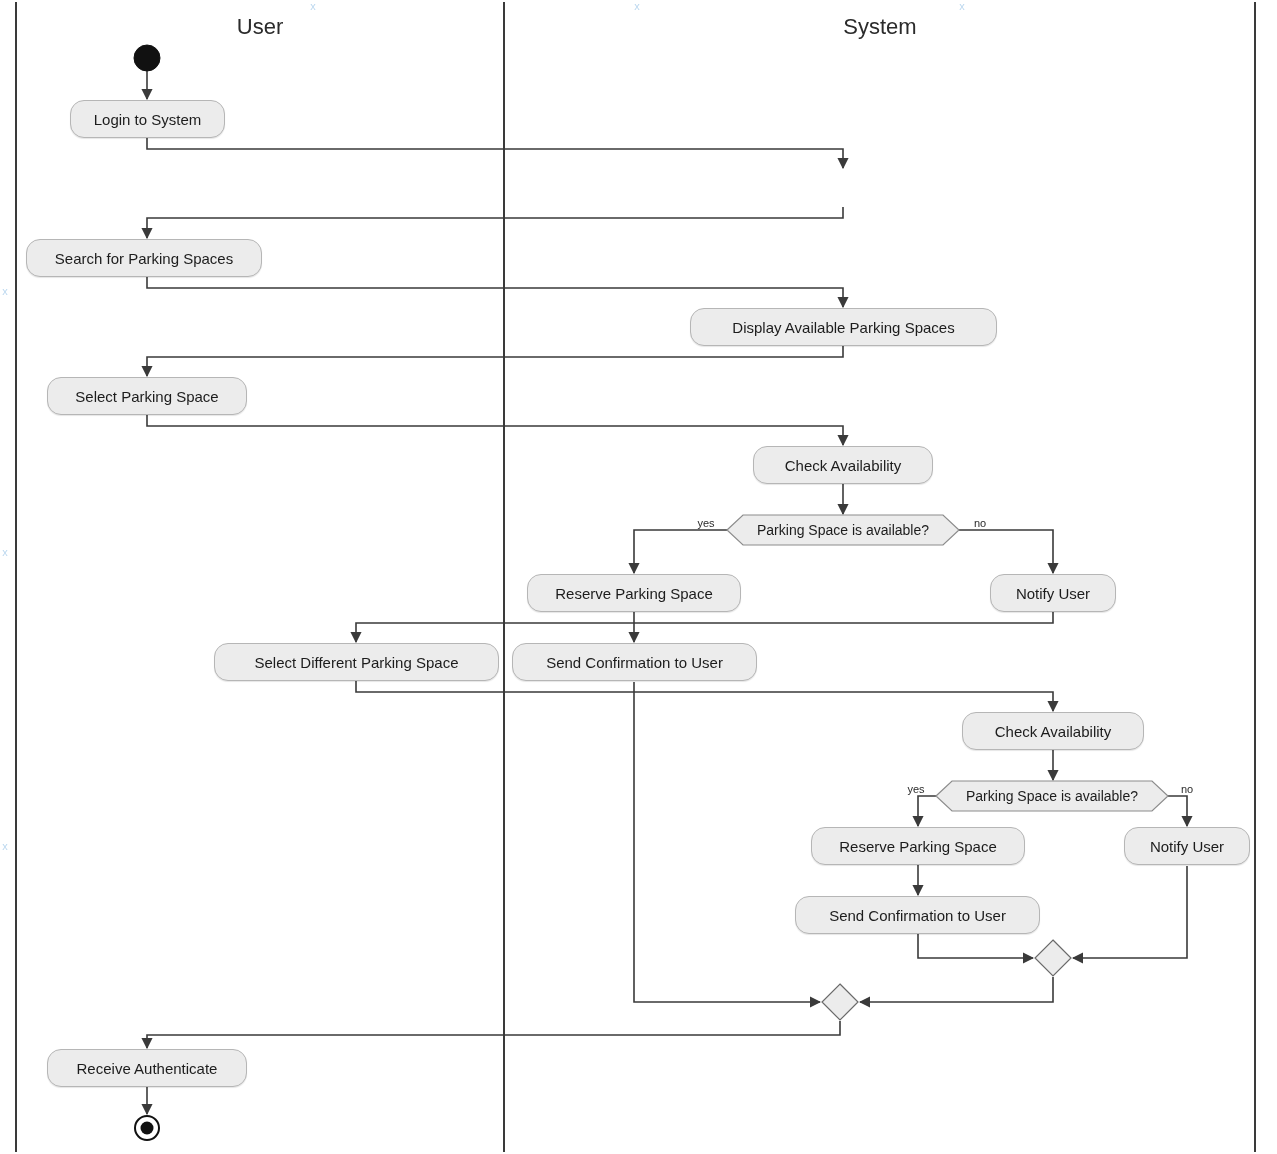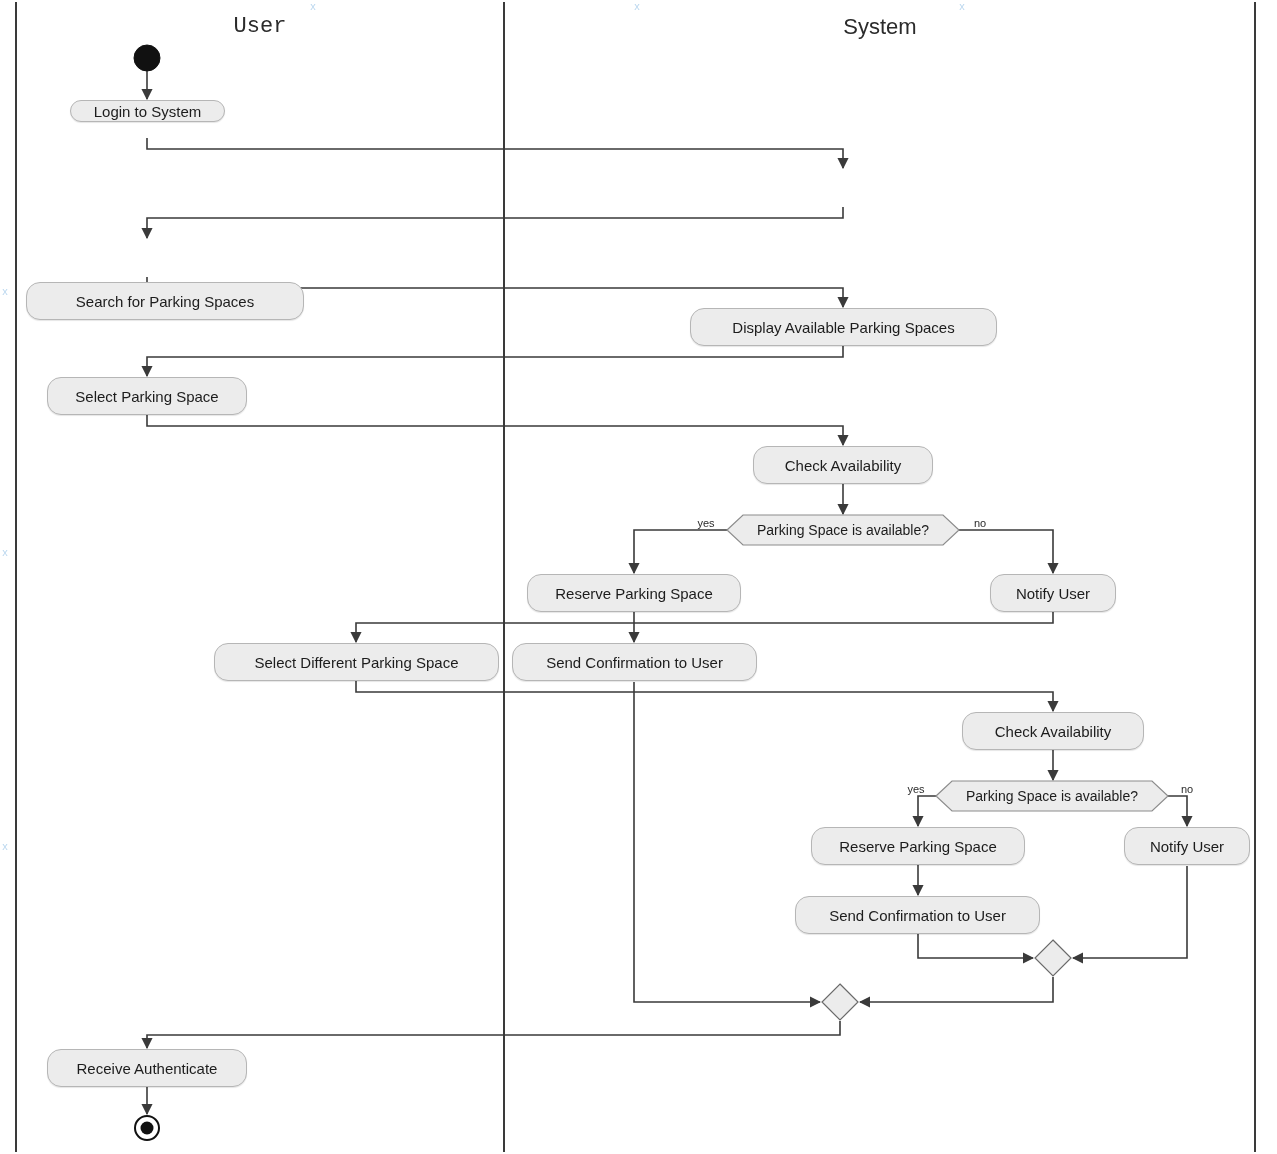--- a/index.html
+++ b/index.html
@@ -112,25 +112,25 @@
     </g>
 
     <circle cx="147" cy="58" r="13" fill="#111111" stroke="#111111" stroke-width="1"></circle>
 
     <g>
       <circle cx="147" cy="1128" r="12" fill="#ffffff" stroke="#111111" stroke-width="2"></circle>
       <circle cx="147" cy="1128" r="6.5" fill="#111111"></circle>
     </g>
   </svg>
 
-  <div class="lane-title" style="left:260px;top:14px;font-family:Liberation Mono, monospace;">User</div>
+  <div class="lane-title" style="left:260px;top:14px;">User</div>
   <div class="lane-title" style="left:880px;top:14px;">System</div>
 
-  <div class="node" style="left:70px;top:100px;width:155px;height:22px;border-radius:14px;">Login to System</div>
-  <div class="node" style="left:26px;top:239px;width:278px;height:38px;margin-top:43px;">Search for Parking Spaces</div>
+  <div class="node" style="left:70px;top:100px;width:155px;height:38px;border-radius:14px;">Login to System</div>
+  <div class="node" style="left:26px;top:239px;width:236px;height:38px;">Search for Parking Spaces</div>
   <div class="node" style="left:690px;top:308px;width:307px;height:38px;">Display Available Parking Spaces</div>
   <div class="node" style="left:47px;top:377px;width:200px;height:38px;">Select Parking Space</div>
   <div class="node" style="left:753px;top:446px;width:180px;height:38px;">Check Availability</div>
   <div class="node" style="left:527px;top:574px;width:214px;height:38px;">Reserve Parking Space</div>
   <div class="node" style="left:990px;top:574px;width:126px;height:38px;">Notify User</div>
   <div class="node" style="left:214px;top:643px;width:285px;height:38px;">Select Different Parking Space</div>
   <div class="node" style="left:512px;top:643px;width:245px;height:38px;">Send Confirmation to User</div>
   <div class="node" style="left:962px;top:712px;width:182px;height:38px;">Check Availability</div>
   <div class="node" style="left:811px;top:827px;width:214px;height:38px;">Reserve Parking Space</div>
   <div class="node" style="left:1124px;top:827px;width:126px;height:38px;">Notify User</div>

